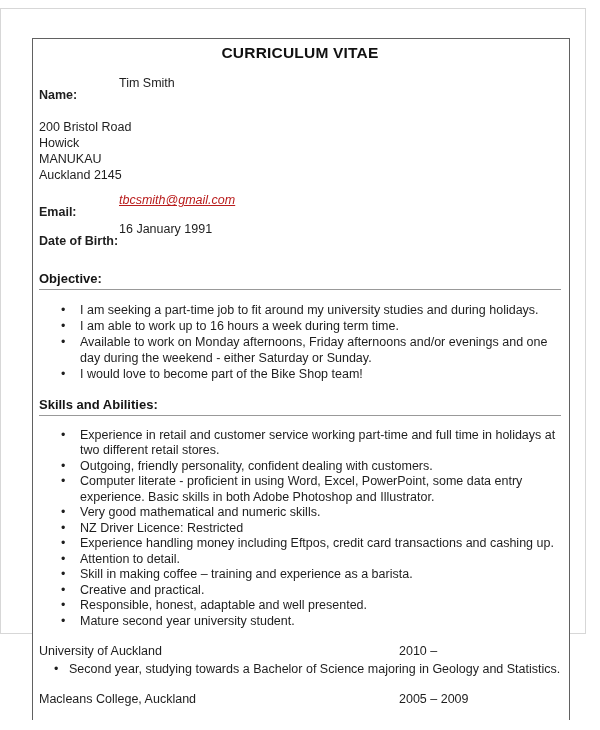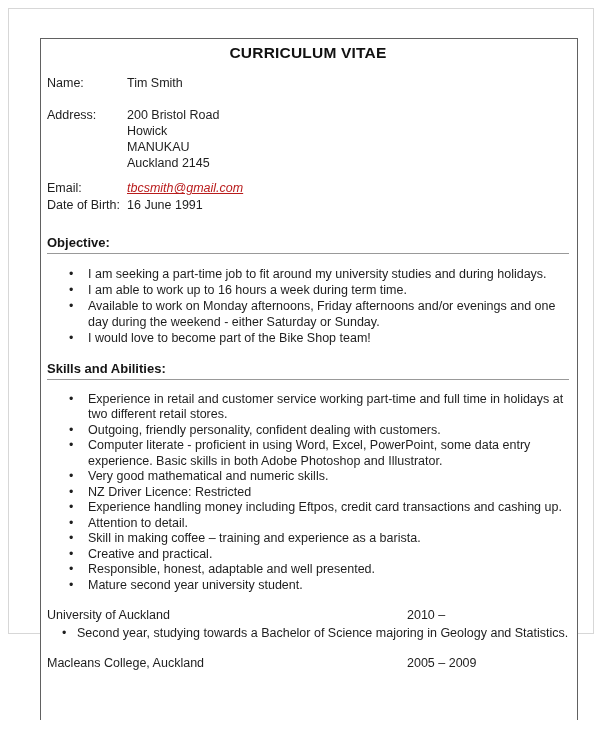--- a/index.html
+++ b/index.html
@@ -3,37 +3,37 @@
 <meta charset="utf-8">
 <style>
   * { margin:0; padding:0; box-sizing:border-box; }
   html,body { background:#ffffff; }
   body {
     width:600px; height:730px; position:relative; overflow:hidden;
     font-family:"Liberation Sans", sans-serif;
     color:#1e1e1e;
   }
   .outer-frame {
-    position:absolute; left:8px; top:8px; width:586px; height:626px;
+    position:absolute; left:0; top:8px; width:586px; height:626px;
     border:1px solid #d7d7d7;
   }
   .cv-box {
     position:absolute; left:31px; top:29px; width:538px; height:682px;
     border:1px solid #616161; border-bottom:none;
     padding:3px 8px 0 6px;
     overflow:hidden;
     font-size:12.5px;
     background:#ffffff;
   }
   .cv-title {
     text-align:center; font-weight:bold; font-size:15.5px;
     padding-top:2px; letter-spacing:0.2px; color:#111;
   }
   .info-row { display:flex; line-height:16.3px; }
-  .info-label { font-weight:normal; min-width:80px; flex-shrink:0; }
+  .info-label { font-weight:bold; min-width:80px; flex-shrink:0;margin-top:12px; }
   .row-name { margin-top:13px; }
   .row-address { margin-top:16px; }
   .address-lines .addr-line { line-height:16px; }
   .contact-block { margin-top:9px; }
   .email-link {
     color:#b91c1c; font-style:italic; text-decoration:underline;
     cursor:pointer;
   }
   .section-heading {
     font-weight:bold; font-size:13px; color:#151515;
@@ -62,37 +62,36 @@
   <div class="cv-box">
 
     <div class="cv-title">CURRICULUM VITAE</div>
 
     <div class="info-row row-name">
       <span class="info-label">Name:</span>
       <span class="info-value">Tim Smith</span>
     </div>
 
     <div class="info-row row-address">
-      <span class="info-label">Address:</span>
       <span class="address-lines">
         <span class="addr-line" style="display:block">200 Bristol Road</span>
         <span class="addr-line" style="display:block">Howick</span>
         <span class="addr-line" style="display:block">MANUKAU</span>
         <span class="addr-line" style="display:block">Auckland 2145</span>
       </span>
     </div>
 
     <div class="contact-block">
       <div class="info-row">
         <span class="info-label">Email:</span>
         <a class="email-link">tbcsmith@gmail.com</a>
       </div>
       <div class="info-row">
         <span class="info-label">Date of Birth:</span>
-        <span class="info-value">16 June 1991</span>
+        <span class="info-value">16 January 1991</span>
       </div>
     </div>
 
     <div class="section sec-objective">
       <div class="section-heading">Objective:</div>
       <ul class="bullets">
         <li>
           <span class="bullet-dot">•</span>
           <span class="bullet-text">I am seeking a part-time job to fit around my university studies and during holidays.</span>
         </li>

